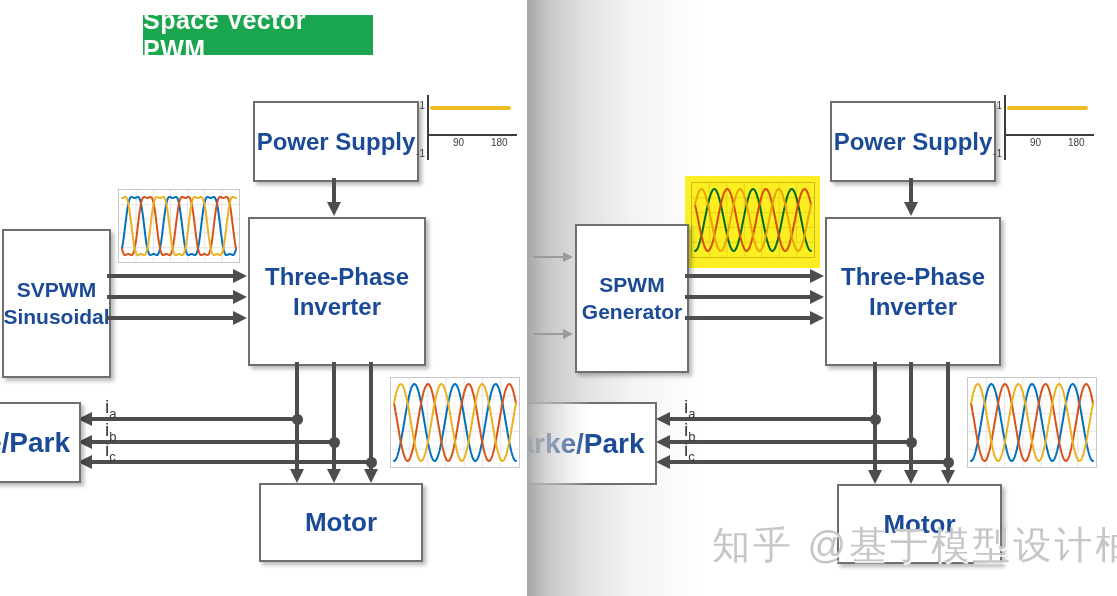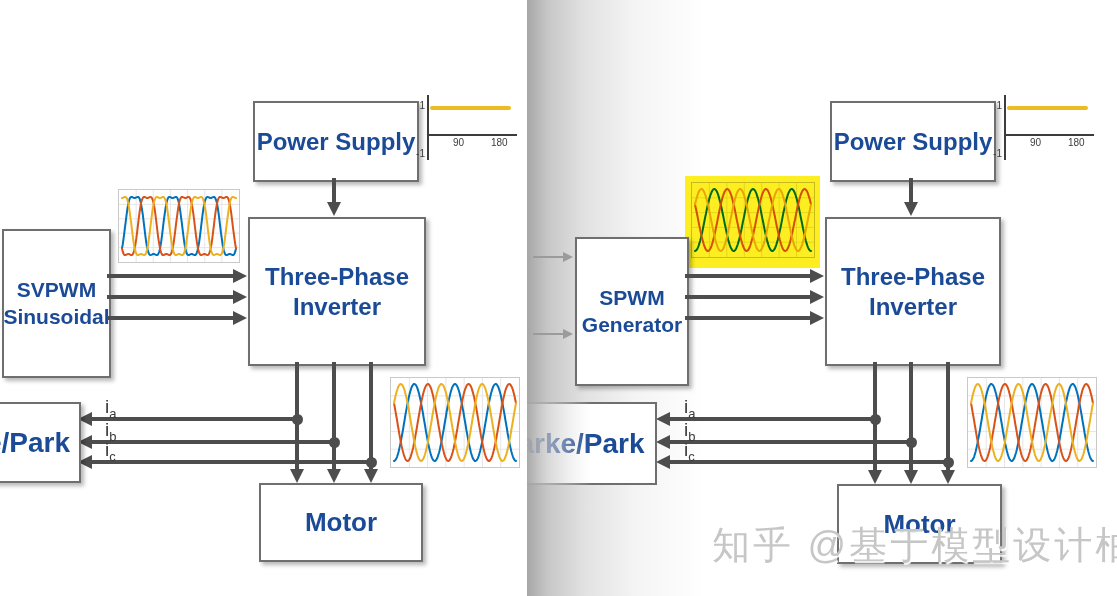--- a/index.html
+++ b/index.html
@@ -49,20 +49,23 @@
     text-shadow:1px 2px 1px rgba(255,255,255,.95);white-space:nowrap;
   }
 </style>
 </head>
 <body>
 
 <div class="canvas">
 
   <div class="divider"></div>
 
+  <div class="badge" style="left:143px;top:15px;width:230px;height:40px;background:#1aa64f;">
+    <span>Space Vector PWM</span>
+  </div>
 
   <div class="block" style="left:253px;top:101px;width:162px;height:77px;font-size:24px;">
     <span>Power Supply</span>
   </div>
   <div class="psplot" style="left:405px;top:93px;">
     <div class="ax" style="left:22px;top:2px;width:2px;height:65px;"></div>
     <div class="ax" style="left:22px;top:41px;width:90px;height:2px;"></div>
     <div class="yellow" style="left:25px;top:13px;width:81px;"></div>
     <div class="tick" style="left:8px;top:7px;width:12px;text-align:right;">1</div>
     <div class="tick" style="left:0px;top:55px;width:20px;text-align:right;">-1</div>
@@ -180,21 +183,21 @@
           <line y1="29.6" y2="29.6" x1="0" x2="122" stroke="#e6e6e6" stroke-width="1"></line>
           <line y1="44.4" y2="44.4" x1="0" x2="122" stroke="#e6e6e6" stroke-width="1"></line>
           <line y1="59.2" y2="59.2" x1="0" x2="122" stroke="#e6e6e6" stroke-width="1"></line>
           <path d="M3.0 68.0L3.7 67.8L4.5 67.1L5.2 66.1L5.9 64.6L6.6 62.8L7.3 60.6L8.1 58.0L8.8 55.2L9.5 52.1L10.3 48.9L11.0 45.4L11.7 41.8L12.4 38.2L13.1 34.6L13.9 31.0L14.6 27.4L15.3 24.0L16.1 20.8L16.8 17.8L17.5 15.1L18.2 12.7L19.0 10.6L19.7 8.8L20.4 7.5L21.1 6.6L21.9 6.1L22.6 6.0L23.3 6.4L24.0 7.2L24.8 8.4L25.5 10.0L26.2 11.9L26.9 14.2L27.6 16.9L28.4 19.8L29.1 22.9L29.8 26.3L30.5 29.8L31.3 33.4L32.0 37.0L32.7 40.6L33.5 44.2L34.2 47.7L34.9 51.1L35.6 54.2L36.3 57.1L37.1 59.8L37.8 62.1L38.5 64.0L39.3 65.6L40.0 66.8L40.7 67.6L41.4 68.0L42.2 67.9L42.9 67.4L43.6 66.5L44.3 65.2L45.0 63.4L45.8 61.3L46.5 58.9L47.2 56.2L48.0 53.2L48.7 50.0L49.4 46.6L50.1 43.0L50.8 39.4L51.6 35.8L52.3 32.2L53.0 28.6L53.8 25.1L54.5 21.9L55.2 18.8L55.9 16.0L56.7 13.4L57.4 11.2L58.1 9.4L58.8 7.9L59.5 6.9L60.3 6.2L61.0 6.0L61.7 6.2L62.4 6.9L63.2 7.9L63.9 9.4L64.6 11.2L65.3 13.4L66.1 16.0L66.8 18.8L67.5 21.9L68.3 25.1L69.0 28.6L69.7 32.2L70.4 35.8L71.2 39.4L71.9 43.0L72.6 46.6L73.3 50.0L74.1 53.2L74.8 56.2L75.5 58.9L76.2 61.3L76.9 63.4L77.7 65.2L78.4 66.5L79.1 67.4L79.8 67.9L80.6 68.0L81.3 67.6L82.0 66.8L82.8 65.6L83.5 64.0L84.2 62.1L84.9 59.8L85.7 57.1L86.4 54.2L87.1 51.1L87.8 47.7L88.6 44.2L89.3 40.6L90.0 37.0L90.7 33.4L91.4 29.8L92.2 26.3L92.9 22.9L93.6 19.8L94.3 16.9L95.1 14.2L95.8 11.9L96.5 10.0L97.3 8.4L98.0 7.2L98.7 6.4L99.4 6.0L100.2 6.1L100.9 6.6L101.6 7.5L102.3 8.8L103.1 10.6L103.8 12.7L104.5 15.1L105.2 17.8L105.9 20.8L106.7 24.0L107.4 27.4L108.1 31.0L108.8 34.6L109.6 38.2L110.3 41.8L111.0 45.4L111.8 48.9L112.5 52.1L113.2 55.2L113.9 58.0L114.7 60.6L115.4 62.8L116.1 64.6L116.8 66.1L117.6 67.1L118.3 67.8L119.0 68.0" fill="none" stroke="#0072BD" stroke-width="2" stroke-linejoin="round" stroke-linecap="round"></path>
           <path d="M3.0 21.5L3.7 24.8L4.5 28.2L5.2 31.8L5.9 35.4L6.6 39.0L7.3 42.6L8.1 46.2L8.8 49.6L9.5 52.9L10.3 55.9L11.0 58.6L11.7 61.1L12.4 63.2L13.1 65.0L13.9 66.4L14.6 67.3L15.3 67.9L16.1 68.0L16.8 67.7L17.5 66.9L18.2 65.8L19.0 64.2L19.7 62.3L20.4 60.0L21.1 57.4L21.9 54.6L22.6 51.4L23.3 48.1L24.0 44.6L24.8 41.0L25.5 37.4L26.2 33.8L26.9 30.2L27.6 26.7L28.4 23.3L29.1 20.1L29.8 17.2L30.5 14.5L31.3 12.2L32.0 10.2L32.7 8.5L33.5 7.3L34.2 6.4L34.9 6.0L35.6 6.1L36.3 6.5L37.1 7.4L37.8 8.7L38.5 10.4L39.3 12.4L40.0 14.8L40.7 17.5L41.4 20.5L42.2 23.7L42.9 27.0L43.6 30.6L44.3 34.2L45.0 37.8L45.8 41.4L46.5 45.0L47.2 48.5L48.0 51.8L48.7 54.9L49.4 57.7L50.1 60.3L50.8 62.5L51.6 64.4L52.3 65.9L53.0 67.0L53.8 67.7L54.5 68.0L55.2 67.8L55.9 67.2L56.7 66.2L57.4 64.8L58.1 63.0L58.8 60.8L59.5 58.3L60.3 55.5L61.0 52.5L61.7 49.2L62.4 45.8L63.2 42.2L63.9 38.6L64.6 35.0L65.3 31.4L66.1 27.8L66.8 24.4L67.5 21.1L68.3 18.1L69.0 15.4L69.7 12.9L70.4 10.8L71.2 9.0L71.9 7.6L72.6 6.7L73.3 6.1L74.1 6.0L74.8 6.3L75.5 7.1L76.2 8.2L76.9 9.8L77.7 11.7L78.4 14.0L79.1 16.6L79.8 19.4L80.6 22.6L81.3 25.9L82.0 29.4L82.8 33.0L83.5 36.6L84.2 40.2L84.9 43.8L85.7 47.3L86.4 50.7L87.1 53.9L87.8 56.8L88.6 59.5L89.3 61.8L90.0 63.8L90.7 65.5L91.4 66.7L92.2 67.6L92.9 68.0L93.6 67.9L94.3 67.5L95.1 66.6L95.8 65.3L96.5 63.6L97.3 61.6L98.0 59.2L98.7 56.5L99.4 53.5L100.2 50.3L100.9 47.0L101.6 43.4L102.3 39.8L103.1 36.2L103.8 32.6L104.5 29.0L105.2 25.5L105.9 22.2L106.7 19.1L107.4 16.3L108.1 13.7L108.8 11.5L109.6 9.6L110.3 8.1L111.0 7.0L111.8 6.3L112.5 6.0L113.2 6.2L113.9 6.8L114.7 7.8L115.4 9.2L116.1 11.0L116.8 13.2L117.6 15.7L118.3 18.5L119.0 21.5" fill="none" stroke="#D95319" stroke-width="2" stroke-linejoin="round" stroke-linecap="round"></path>
           <path d="M3.0 21.5L3.7 18.5L4.5 15.7L5.2 13.2L5.9 11.0L6.6 9.2L7.3 7.8L8.1 6.8L8.8 6.2L9.5 6.0L10.3 6.3L11.0 7.0L11.7 8.1L12.4 9.6L13.1 11.5L13.9 13.7L14.6 16.3L15.3 19.1L16.1 22.2L16.8 25.5L17.5 29.0L18.2 32.6L19.0 36.2L19.7 39.8L20.4 43.4L21.1 47.0L21.9 50.3L22.6 53.5L23.3 56.5L24.0 59.2L24.8 61.6L25.5 63.6L26.2 65.3L26.9 66.6L27.6 67.5L28.4 67.9L29.1 68.0L29.8 67.6L30.5 66.7L31.3 65.5L32.0 63.8L32.7 61.8L33.5 59.5L34.2 56.8L34.9 53.9L35.6 50.7L36.3 47.3L37.1 43.8L37.8 40.2L38.5 36.6L39.3 33.0L40.0 29.4L40.7 25.9L41.4 22.6L42.2 19.4L42.9 16.6L43.6 14.0L44.3 11.7L45.0 9.8L45.8 8.2L46.5 7.1L47.2 6.3L48.0 6.0L48.7 6.1L49.4 6.7L50.1 7.6L50.8 9.0L51.6 10.8L52.3 12.9L53.0 15.4L53.8 18.1L54.5 21.1L55.2 24.4L55.9 27.8L56.7 31.4L57.4 35.0L58.1 38.6L58.8 42.2L59.5 45.8L60.3 49.2L61.0 52.5L61.7 55.5L62.4 58.3L63.2 60.8L63.9 63.0L64.6 64.8L65.3 66.2L66.1 67.2L66.8 67.8L67.5 68.0L68.3 67.7L69.0 67.0L69.7 65.9L70.4 64.4L71.2 62.5L71.9 60.3L72.6 57.7L73.3 54.9L74.1 51.8L74.8 48.5L75.5 45.0L76.2 41.4L76.9 37.8L77.7 34.2L78.4 30.6L79.1 27.0L79.8 23.7L80.6 20.5L81.3 17.5L82.0 14.8L82.8 12.4L83.5 10.4L84.2 8.7L84.9 7.4L85.7 6.5L86.4 6.1L87.1 6.0L87.8 6.4L88.6 7.3L89.3 8.5L90.0 10.2L90.7 12.2L91.4 14.5L92.2 17.2L92.9 20.1L93.6 23.3L94.3 26.7L95.1 30.2L95.8 33.8L96.5 37.4L97.3 41.0L98.0 44.6L98.7 48.1L99.4 51.4L100.2 54.6L100.9 57.4L101.6 60.0L102.3 62.3L103.1 64.2L103.8 65.8L104.5 66.9L105.2 67.7L105.9 68.0L106.7 67.9L107.4 67.3L108.1 66.4L108.8 65.0L109.6 63.2L110.3 61.1L111.0 58.6L111.8 55.9L112.5 52.9L113.2 49.6L113.9 46.2L114.7 42.6L115.4 39.0L116.1 35.4L116.8 31.8L117.6 28.2L118.3 24.8L119.0 21.5" fill="none" stroke="#EDB120" stroke-width="2" stroke-linejoin="round" stroke-linecap="round"></path>
         </svg></div>
     <div class="hl-overlay"></div>
   </div>
 
-  <div class="block" style="left:575px;top:237px;width:110px;height:145px;font-size:21px;">
+  <div class="block" style="left:575px;top:224px;width:110px;height:145px;font-size:21px;">
     <span>SPWM
 Generator</span>
   </div>
 
   <div class="gline" style="left:533px;top:256px;width:32px;"></div>
   <div class="arr-r-sm" style="left:563px;top:252px;"></div>
   <div class="gline" style="left:533px;top:333px;width:32px;"></div>
   <div class="arr-r-sm" style="left:563px;top:329px;"></div>
 
   <div class="hline" style="left:685px;top:274px;width:127px;"></div>

